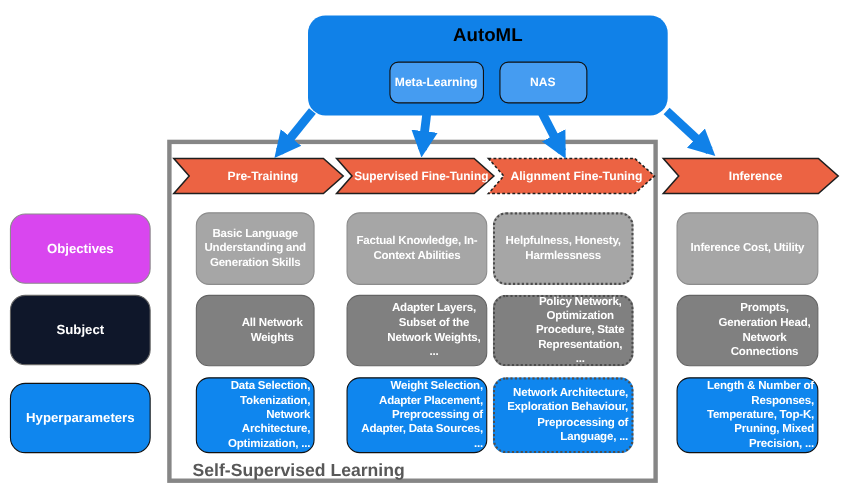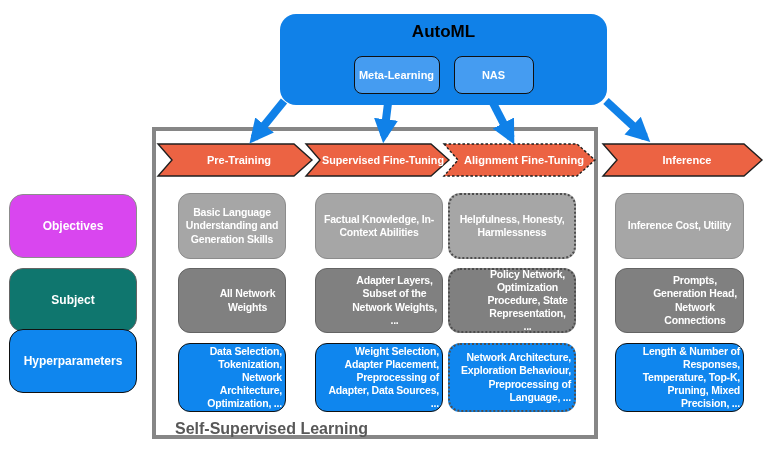--- a/index.html
+++ b/index.html
@@ -36,22 +36,22 @@
   .chev polygon{fill:#EC6343;stroke:#1f1f1f;stroke-width:1.4px;}
   .chev.dashed polygon{stroke-dasharray:2.6 2;}
   .chev text{fill:#fff;font-weight:bold;font-size:11px;font-family:"Liberation Sans",sans-serif;}
   
   .rowlabel{
     position:absolute;left:9px;width:128px;height:64px;border-radius:14px;
     display:flex;align-items:center;justify-content:center;color:#fff;
     font-weight:bold;font-size:12px;box-sizing:border-box;text-align:center;
   }
   .rl-obj{top:194px;background:#d946ef;border:1.5px solid #8c8c8c;}
-  .rl-sub{top:268px;background:#0f766e;border:1.5px solid #646464;}
-  .rl-hyp{top:329px;background:#0F86EE;border:1.5px solid #111;}
+  .rl-sub{top:268px;background:#0f172a;border:1.5px solid #646464;}
+  .rl-hyp{top:348px;background:#0F86EE;border:1.5px solid #111;}
   
   .cell{
     position:absolute;border-radius:12px;display:flex;align-items:center;justify-content:center;
     color:#fff;font-weight:bold;font-size:10.5px;line-height:1.25;text-align:center;
     padding:2px 3px;box-sizing:border-box;letter-spacing:-0.2px;
   }
   .c1{left:178px;width:108px;}
   .c2{left:315px;width:128px;}
   .c3{left:448px;width:128px;}
   .c4{left:615px;width:129px;}

